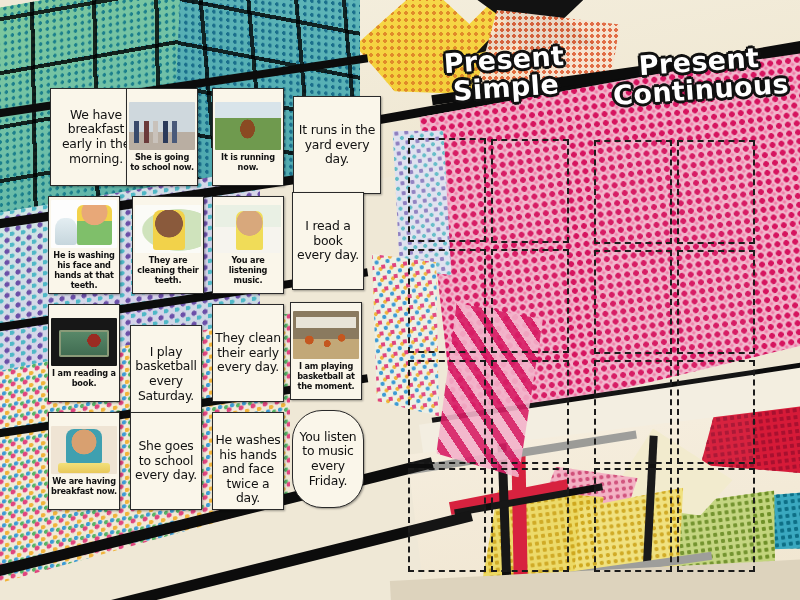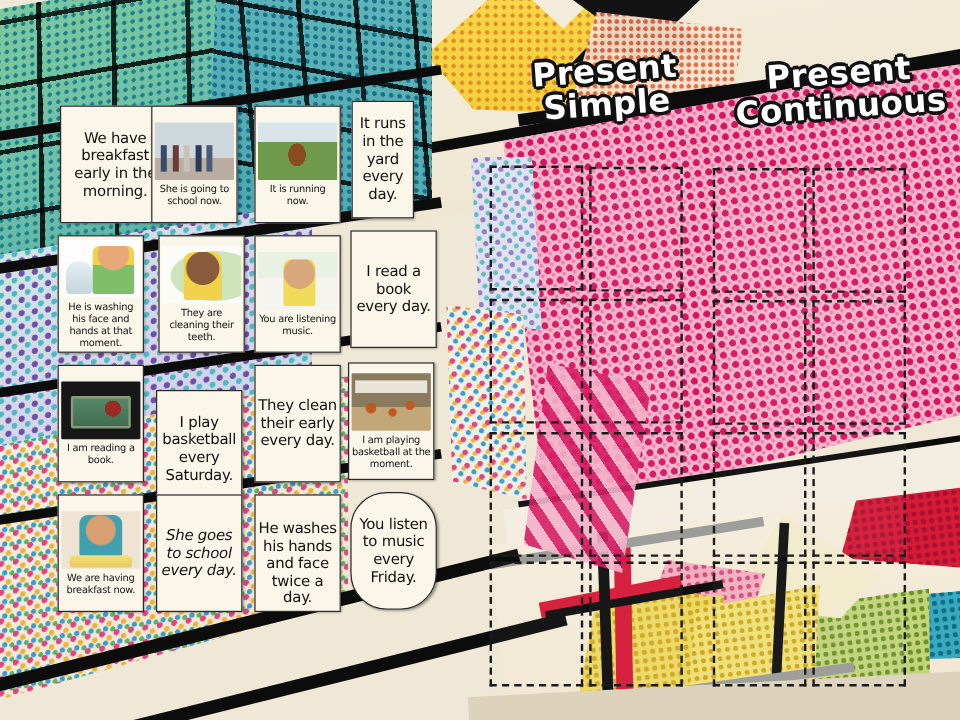--- a/index.html
+++ b/index.html
@@ -276,21 +276,21 @@
     overflow: hidden;
   }
   .card .txt {
     font-family: "DejaVu Sans", sans-serif;
     color: #111;
     text-align: center;
     line-height: 1.18;
     letter-spacing: -.2px;
   }
   .card.text-only .txt { font-size: 12.4px; }
-  .card.with-img .txt { font-size: 8.2px; line-height: 1.22; }
+  .card.with-img .txt { font-size: 8.2px; line-height: 1.22; font-weight: bold; }
 
   
   .th-walk {
     background: linear-gradient(#cfd8dd 0 62%, #b9aea2 62% 100%);
   }
   .th-walk::after {
     content: "";
     position: absolute; left: 6%; bottom: 14%; width: 88%; height: 46%;
     background:
       linear-gradient(#394a6b,#394a6b) 2% 0/9% 100% no-repeat,
@@ -508,27 +508,27 @@
       <div class="txt">We have breakfast early in the morning.</div>
     </div>
     <div class="card with-img" style="left:126px; top:88px; width:72px; height:98px;">
       <div class="thumb th-walk"></div>
       <div class="txt">She is going to school now.</div>
     </div>
     <div class="card with-img" style="left:212px; top:88px; width:72px; height:98px;">
       <div class="thumb th-dog"></div>
       <div class="txt">It is running now.</div>
     </div>
-    <div class="card text-only" style="left:293px; top:84px; width:52px; height:98px;">
+    <div class="card text-only" style="left:293px; top:96px; width:88px; height:98px;">
       <div class="txt">It runs in the yard every day.</div>
     </div>
 
     <div class="card with-img" style="left:48px; top:196px; width:72px; height:98px;">
       <div class="thumb th-wash"></div>
-      <div class="txt">He is washing his face and hands at that moment.</div>
+      <div class="txt">He is washing his face and hands at that teeth.</div>
     </div>
     <div class="card with-img" style="left:132px; top:196px; width:72px; height:98px;">
       <div class="thumb th-teeth"></div>
       <div class="txt">They are cleaning their teeth.</div>
     </div>
     <div class="card with-img" style="left:212px; top:196px; width:72px; height:98px;">
       <div class="thumb th-music"></div>
       <div class="txt">You are listening music.</div>
     </div>
     <div class="card text-only" style="left:292px; top:192px; width:72px; height:98px;">
@@ -547,21 +547,21 @@
     </div>
     <div class="card with-img" style="left:290px; top:302px; width:72px; height:98px;">
       <div class="thumb th-basket"></div>
       <div class="txt">I am playing basketball at the moment.</div>
     </div>
 
     <div class="card with-img" style="left:48px; top:412px; width:72px; height:98px;">
       <div class="thumb th-bfast"></div>
       <div class="txt">We are having breakfast now.</div>
     </div>
-    <div class="card text-only" style="left:130px; top:412px; width:72px; height:98px;font-style:italic;">
+    <div class="card text-only" style="left:130px; top:412px; width:72px; height:98px;">
       <div class="txt">She goes to school every day.</div>
     </div>
     <div class="card text-only" style="left:212px; top:412px; width:72px; height:98px;justify-content:flex-end;">
       <div class="txt">He washes his hands and face twice a day.</div>
     </div>
     <div class="card text-only" style="left:292px; top:410px; width:72px; height:98px;border-radius:30px;">
       <div class="txt">You listen to music every Friday.</div>
     </div>
 
   </div>

